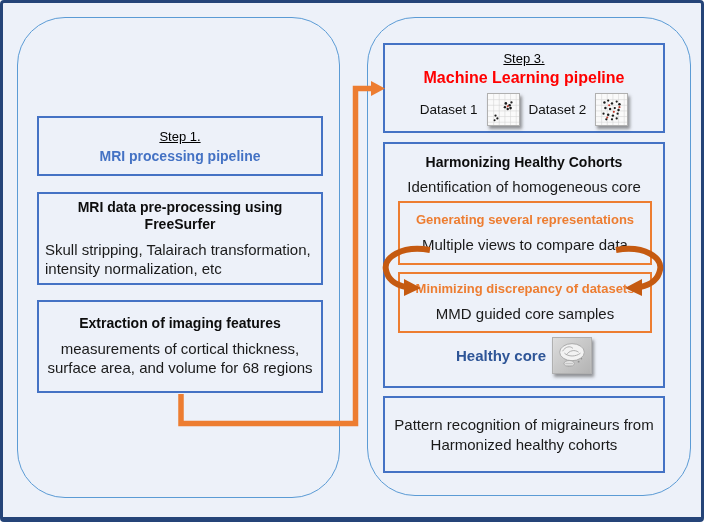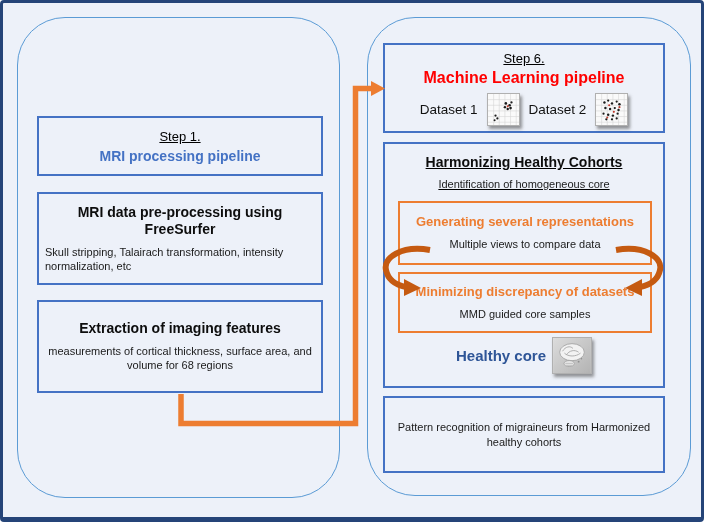--- a/index.html
+++ b/index.html
@@ -26,33 +26,33 @@
   #prep-box    { left:34px;  top:189px; width:286px; height:93px; gap:6px; }
   #extract-box { left:34px;  top:297px; width:286px; height:93px; gap:6px;justify-content:center; }
   #step2-box   { left:380px; top:40px;  width:282px; height:90px; gap:3px; }
   #harm-box    { left:380px; top:139px; width:282px; height:246px; display:block; }
   #class-box   { left:380px; top:393px; width:282px; height:77px; gap:5px; }
 
   .step-title { font-size:13px; color:#000; text-decoration:underline; }
   .step1-sub  { font-size:14px; font-weight:bold; color:#4472C4; }
   .step2-sub  { font-size:16px; font-weight:bold; color:#FF0000; }
   .box-title  { font-size:14px; font-weight:bold; color:#0d0d0d; line-height:1.25; padding:0 6px; }
-  .box-body   { font-size:11px; color:#1a1a1a; line-height:1.3; padding:0 6px; }
+  .box-body   { font-size:15px; color:#1a1a1a; line-height:1.3; padding:0 6px; }
   .left-align { text-align:left; align-self:stretch; }
 
   .dataset-row { display:flex; align-items:center; justify-content:center; gap:9px;
                  font-size:13.5px; color:#111; margin-top:3px; }
   .thumb { display:inline-block; width:33px; height:33px; background:#f2f2f2;
            border:1px solid #b0b0b0; box-shadow:2px 3px 3px rgba(70,70,70,.55); }
   .thumb svg { display:block; width:100%; height:100%; }
   .brain-thumb { width:40px; height:37px; }
 
   #harm-box .box-title { margin-top:10px; }
   #harm-box .box-body  { margin-top:5px; }
-  #harm-box { text-align:center;text-decoration:underline; }
+  #harm-box { text-align:center; }
 
   .orange-box {
     position:absolute; left:13px; right:11px; border:2px solid #ED7D31;
     display:flex; flex-direction:column; align-items:center; justify-content:center;
     gap:3px; text-align:center; background:transparent;
   }
   #gen-box { top:57px;  height:64px; }
   #min-box { top:128px; height:61px; }
   .orange-title { font-size:13px; font-weight:bold; color:#ED7D31; }
 
@@ -98,21 +98,21 @@
 
   <div class="bluebox" id="extract-box">
     <div class="box-title">Extraction of imaging features</div>
     <div class="box-body">measurements of cortical thickness, surface area, and volume for 68 regions</div>
   </div>
 
   <div class="panel panel-right">
   </div>
 
   <div class="bluebox" id="step2-box">
-    <div class="step-title">Step 6.</div>
+    <div class="step-title">Step 3.</div>
     <div class="step2-sub">Machine Learning pipeline</div>
     <div class="dataset-row">
       <span>Dataset 1</span>
       <span class="thumb">
         <svg viewBox="0 0 33 33">
           <rect x="0" y="0" width="33" height="33" fill="#fafafa"></rect>
           <g stroke="#d4d4d4" stroke-width="0.6">
             <line x1="6" y1="0" x2="6" y2="33"></line>
               <line x1="12" y1="0" x2="12" y2="33"></line>
             <line x1="18" y1="0" x2="18" y2="33"></line>

